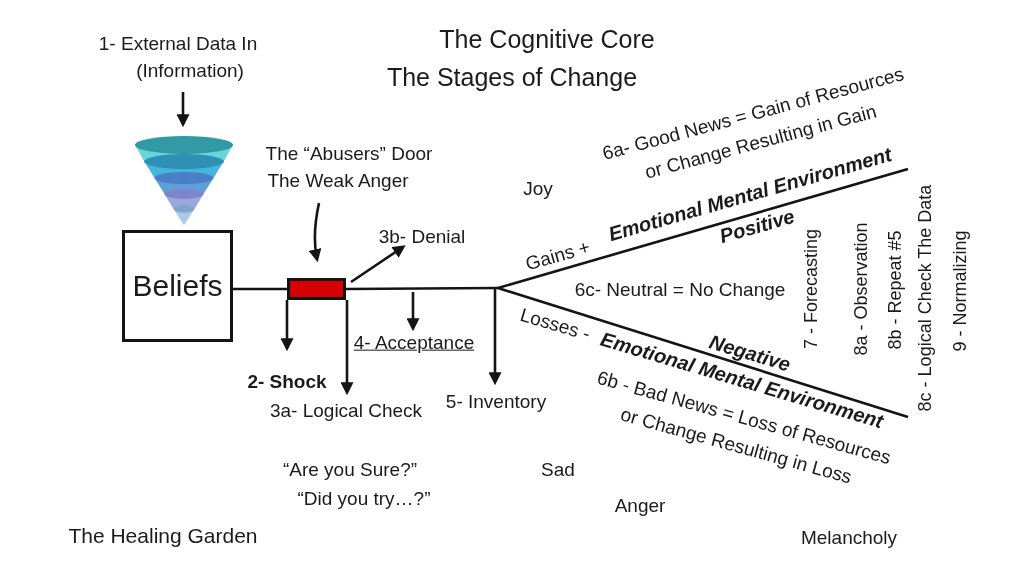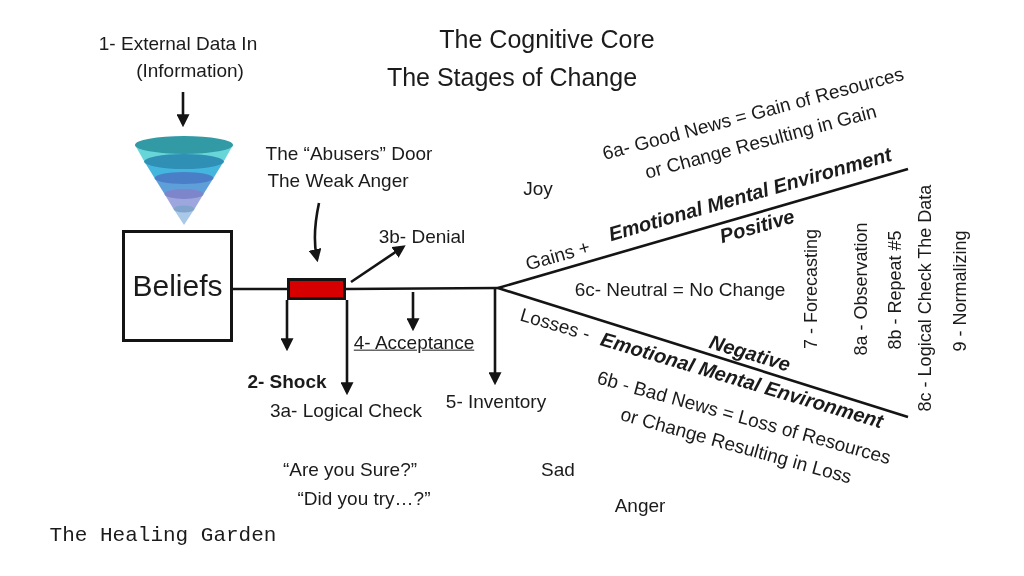--- a/index.html
+++ b/index.html
@@ -6,21 +6,21 @@
   #canvas{
     position:relative;width:1024px;height:576px;background:#ffffff;overflow:hidden;
     font-family:"Liberation Sans",sans-serif;color:#1b1b1b;
   }
   svg.overlay{position:absolute;left:0;top:0;width:1024px;height:576px;}
   .lbl{
     position:absolute;transform:translate(-50%,-50%);
     font-size:19px;line-height:1.3;white-space:nowrap;text-align:center;color:#1b1b1b;
   }
   .title{font-size:25px;}
-  .footer{font-size:21px;font-family:Liberation Mono, monospace;}
+  .footer{font-size:21px;}
   .beliefs-box{
     position:absolute;left:122px;top:230px;width:111px;height:112px;
     border:3px solid #141414;box-sizing:border-box;
     display:flex;align-items:center;justify-content:center;
     font-size:30px;background:#fff;
   }
   .weak-spot{
     position:absolute;left:287px;top:278px;width:59px;height:22px;
     background:#d60000;border:3px solid #141414;box-sizing:border-box;
   }
@@ -116,16 +116,17 @@
 
   <div class="lbl vert" style="left:812px;top:289px;">7 - Forecasting</div>
   <div class="lbl vert" style="left:862px;top:289px;">8a - Observation</div>
   <div class="lbl vert" style="left:896px;top:290px;">8b - Repeat #5</div>
   <div class="lbl vert" style="left:926px;top:298px;">8c - Logical Check The Data</div>
   <div class="lbl vert" style="left:961px;top:291px;">9 - Normalizing</div>
 
   <div class="lbl" style="left:538px;top:189px;text-align:right;">Joy</div>
   <div class="lbl" style="left:558px;top:470px;">Sad</div>
   <div class="lbl" style="left:640px;top:495px;margin-top:11px;">Anger</div>
+  <div class="lbl" style="left:849px;top:538px;">Melancholy</div>
 
   <div class="lbl footer" style="left:163px;top:536px;">The Healing Garden</div>
 
 </div>
 
 </body></html>

